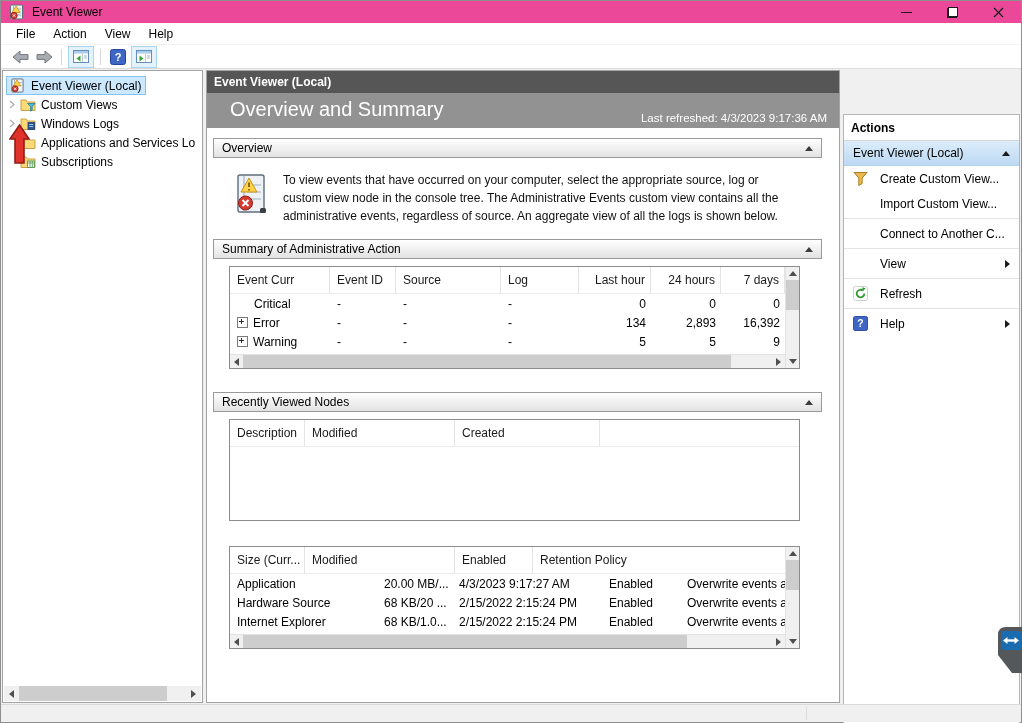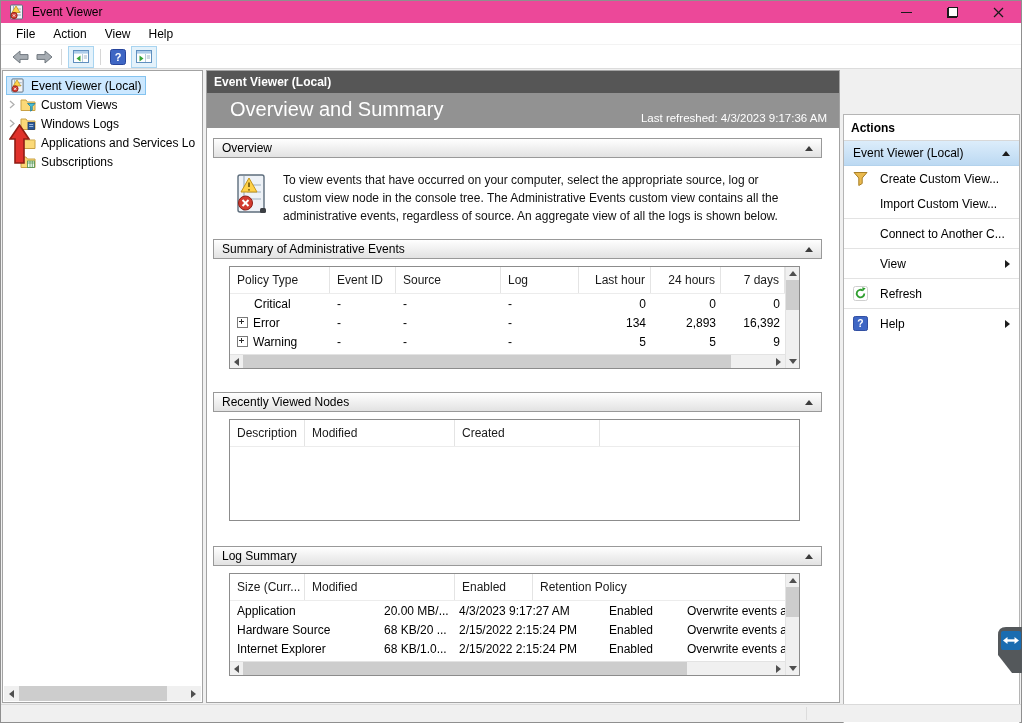--- a/index.html
+++ b/index.html
@@ -319,27 +319,27 @@
             <line x1="9.5" y1="27" x2="15.5" y2="33" stroke="#fff" stroke-width="2"></line>
             <line x1="15.5" y1="27" x2="9.5" y2="33" stroke="#fff" stroke-width="2"></line>
             <rect x="27" y="35" width="6" height="5" rx="1.5" fill="#3c3f44"></rect>
           </svg>
           <div style="max-width:528px;">To view events that have occurred on your computer, select the appropriate source, log or custom view node in the console tree. The Administrative Events custom view contains all the administrative events, regardless of source. An aggregate view of all the logs is shown below.</div>
         </div>
       </div>
 
       <div class="sec-admin">
         <div class="sec-header">
-          <span>Summary of Administrative Events</span>
+          <span>Summary of Administrative Action</span>
           <div class="sec-caret"></div>
         </div>
         <div class="data-table" style="height:101px;">
           <div class="table-inner">
             <div class="t-head">
-              <div class="th c-et">Policy Type</div>
+              <div class="th c-et">Event Curr</div>
               <div class="th c-eid">Event ID</div>
               <div class="th c-src">Source</div>
               <div class="th c-log">Log</div>
               <div class="th c-lh num">Last hour</div>
               <div class="th c-24 num">24 hours</div>
               <div class="th c-7d num">7 days</div>
             </div>
             <div class="t-row">
               <div class="td c-et">
                   <span class="indent"></span>
@@ -410,24 +410,20 @@
               <div class="th c-mod">Modified</div>
               <div class="th c-crt">Created</div>
               <div class="th c-fill" style="border-right:none;"></div>
             </div>
             <div class="empty-body"></div>
           </div>
         </div>
       </div>
 
       <div class="sec-log">
-        <div class="sec-header">
-          <span>Log Summary</span>
-          <div class="sec-caret"></div>
-        </div>
         <div class="data-table" style="height:101px;">
           <div class="table-inner">
             <div class="t-head">
               <div class="th c-size">Size (Curr...</div>
               <div class="th c-mod">Modified</div>
               <div class="th c-en">Enabled</div>
               <div class="th c-ret" style="border-right:none;">Retention Policy</div>
             </div>
             <div class="t-row">
               <div class="td c-name">Application</div>

